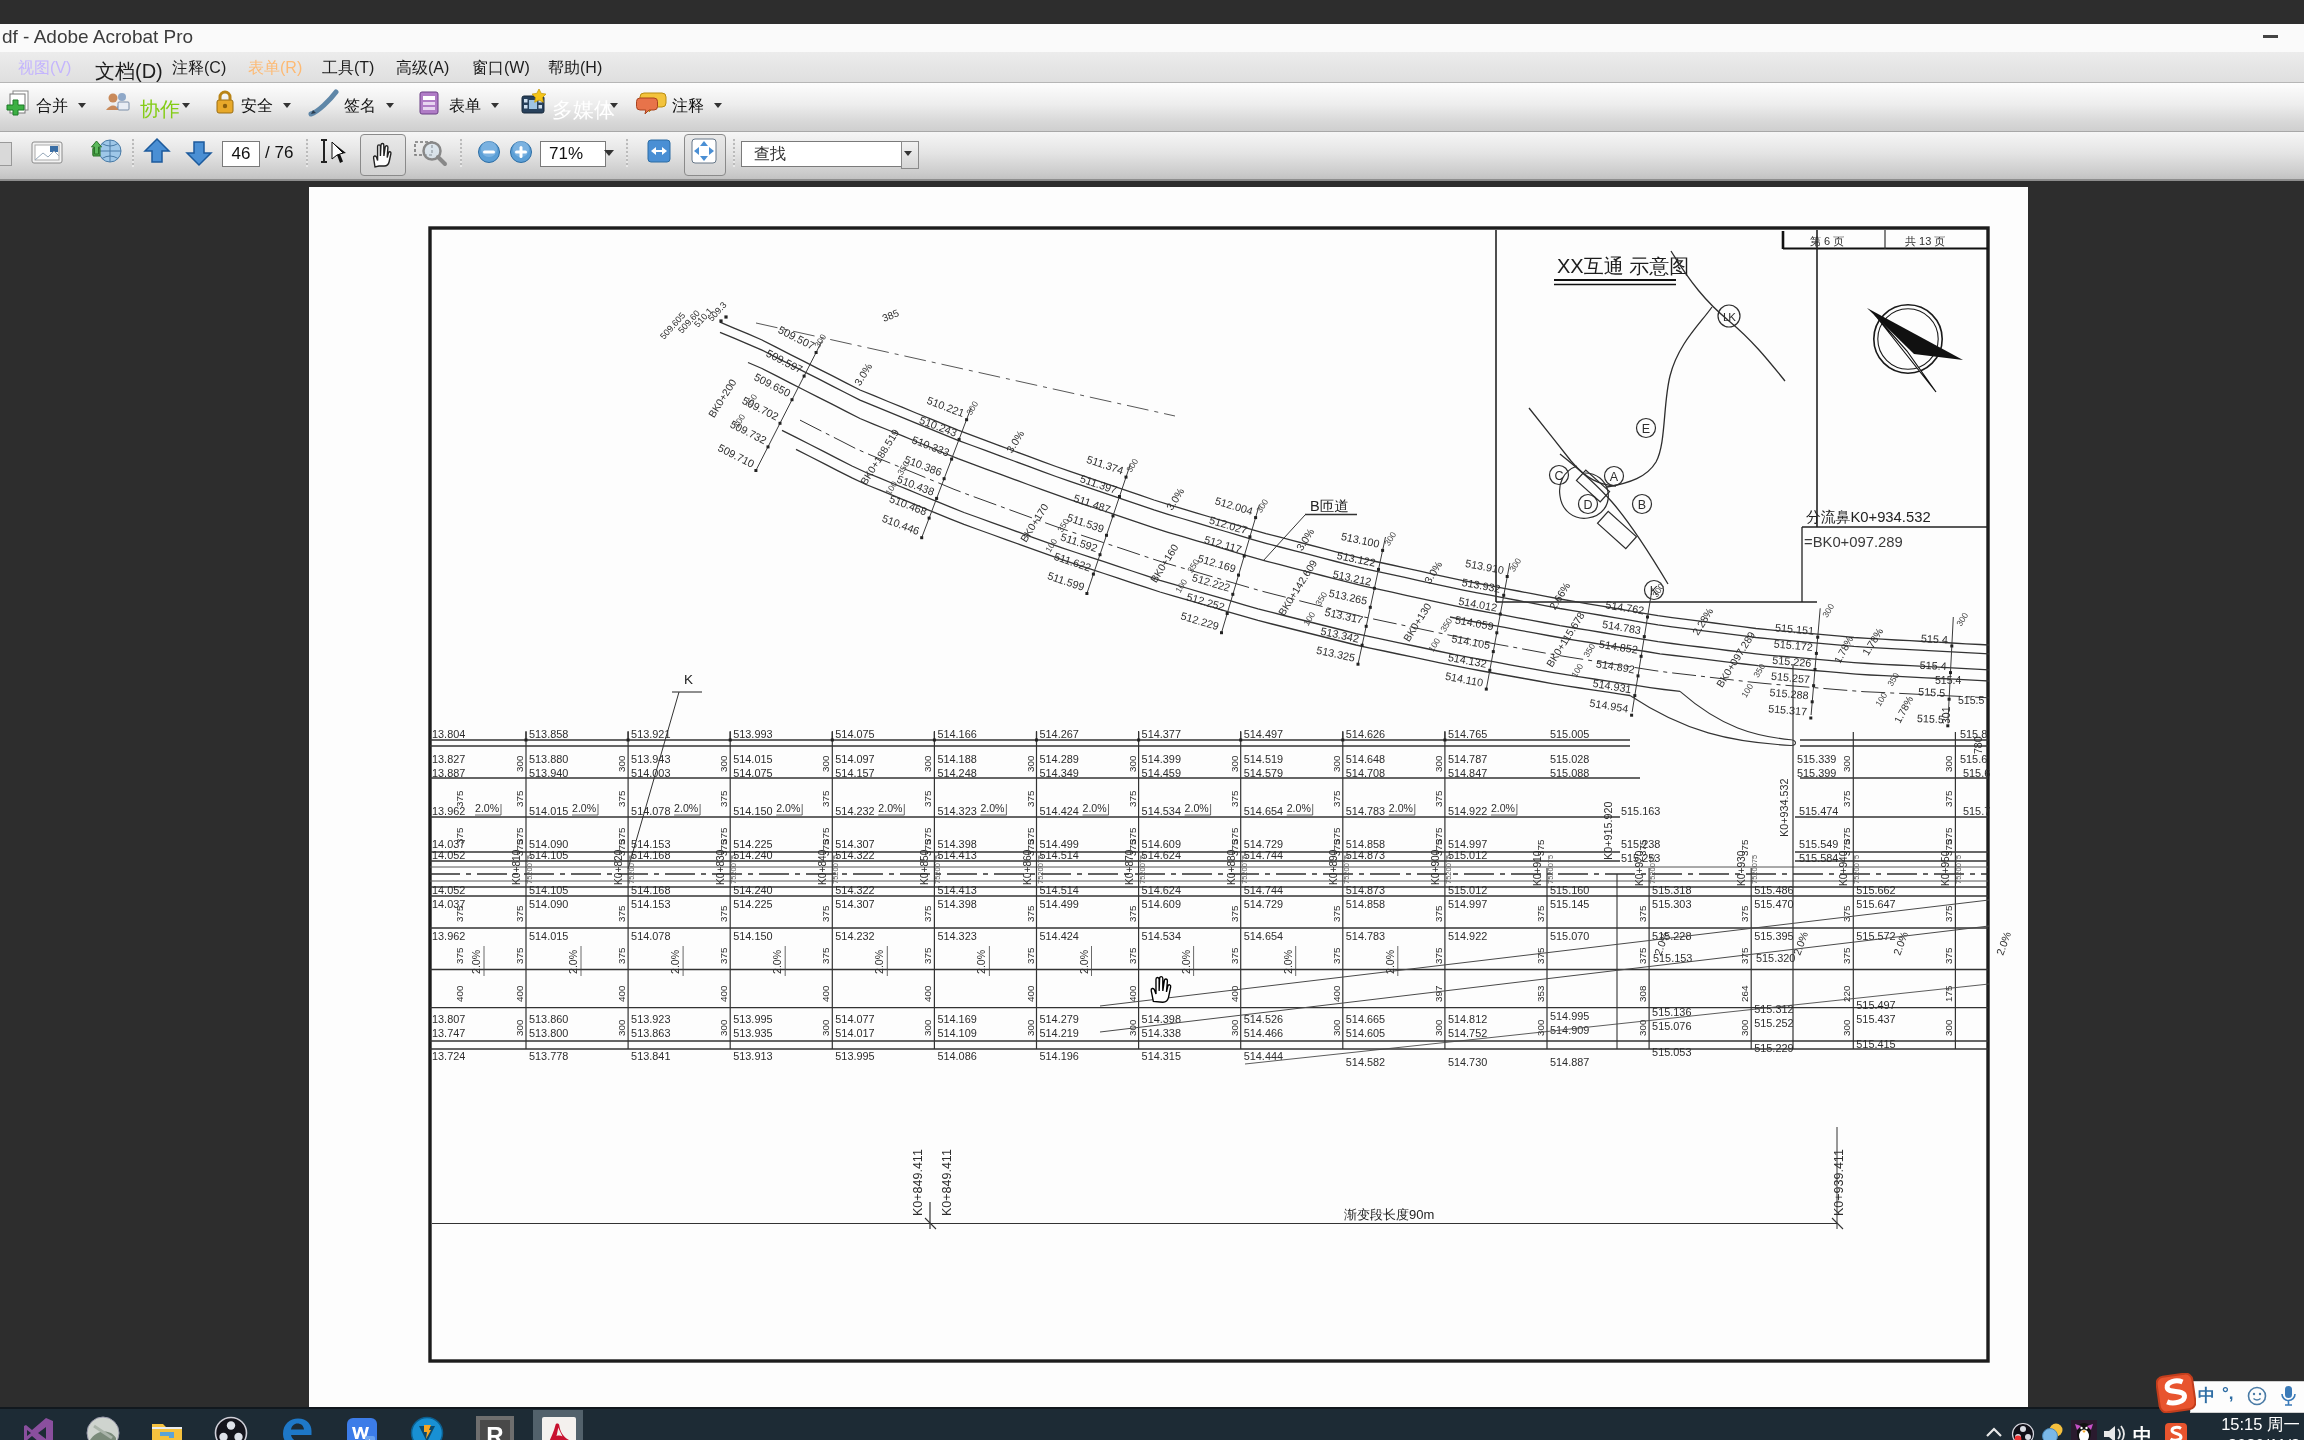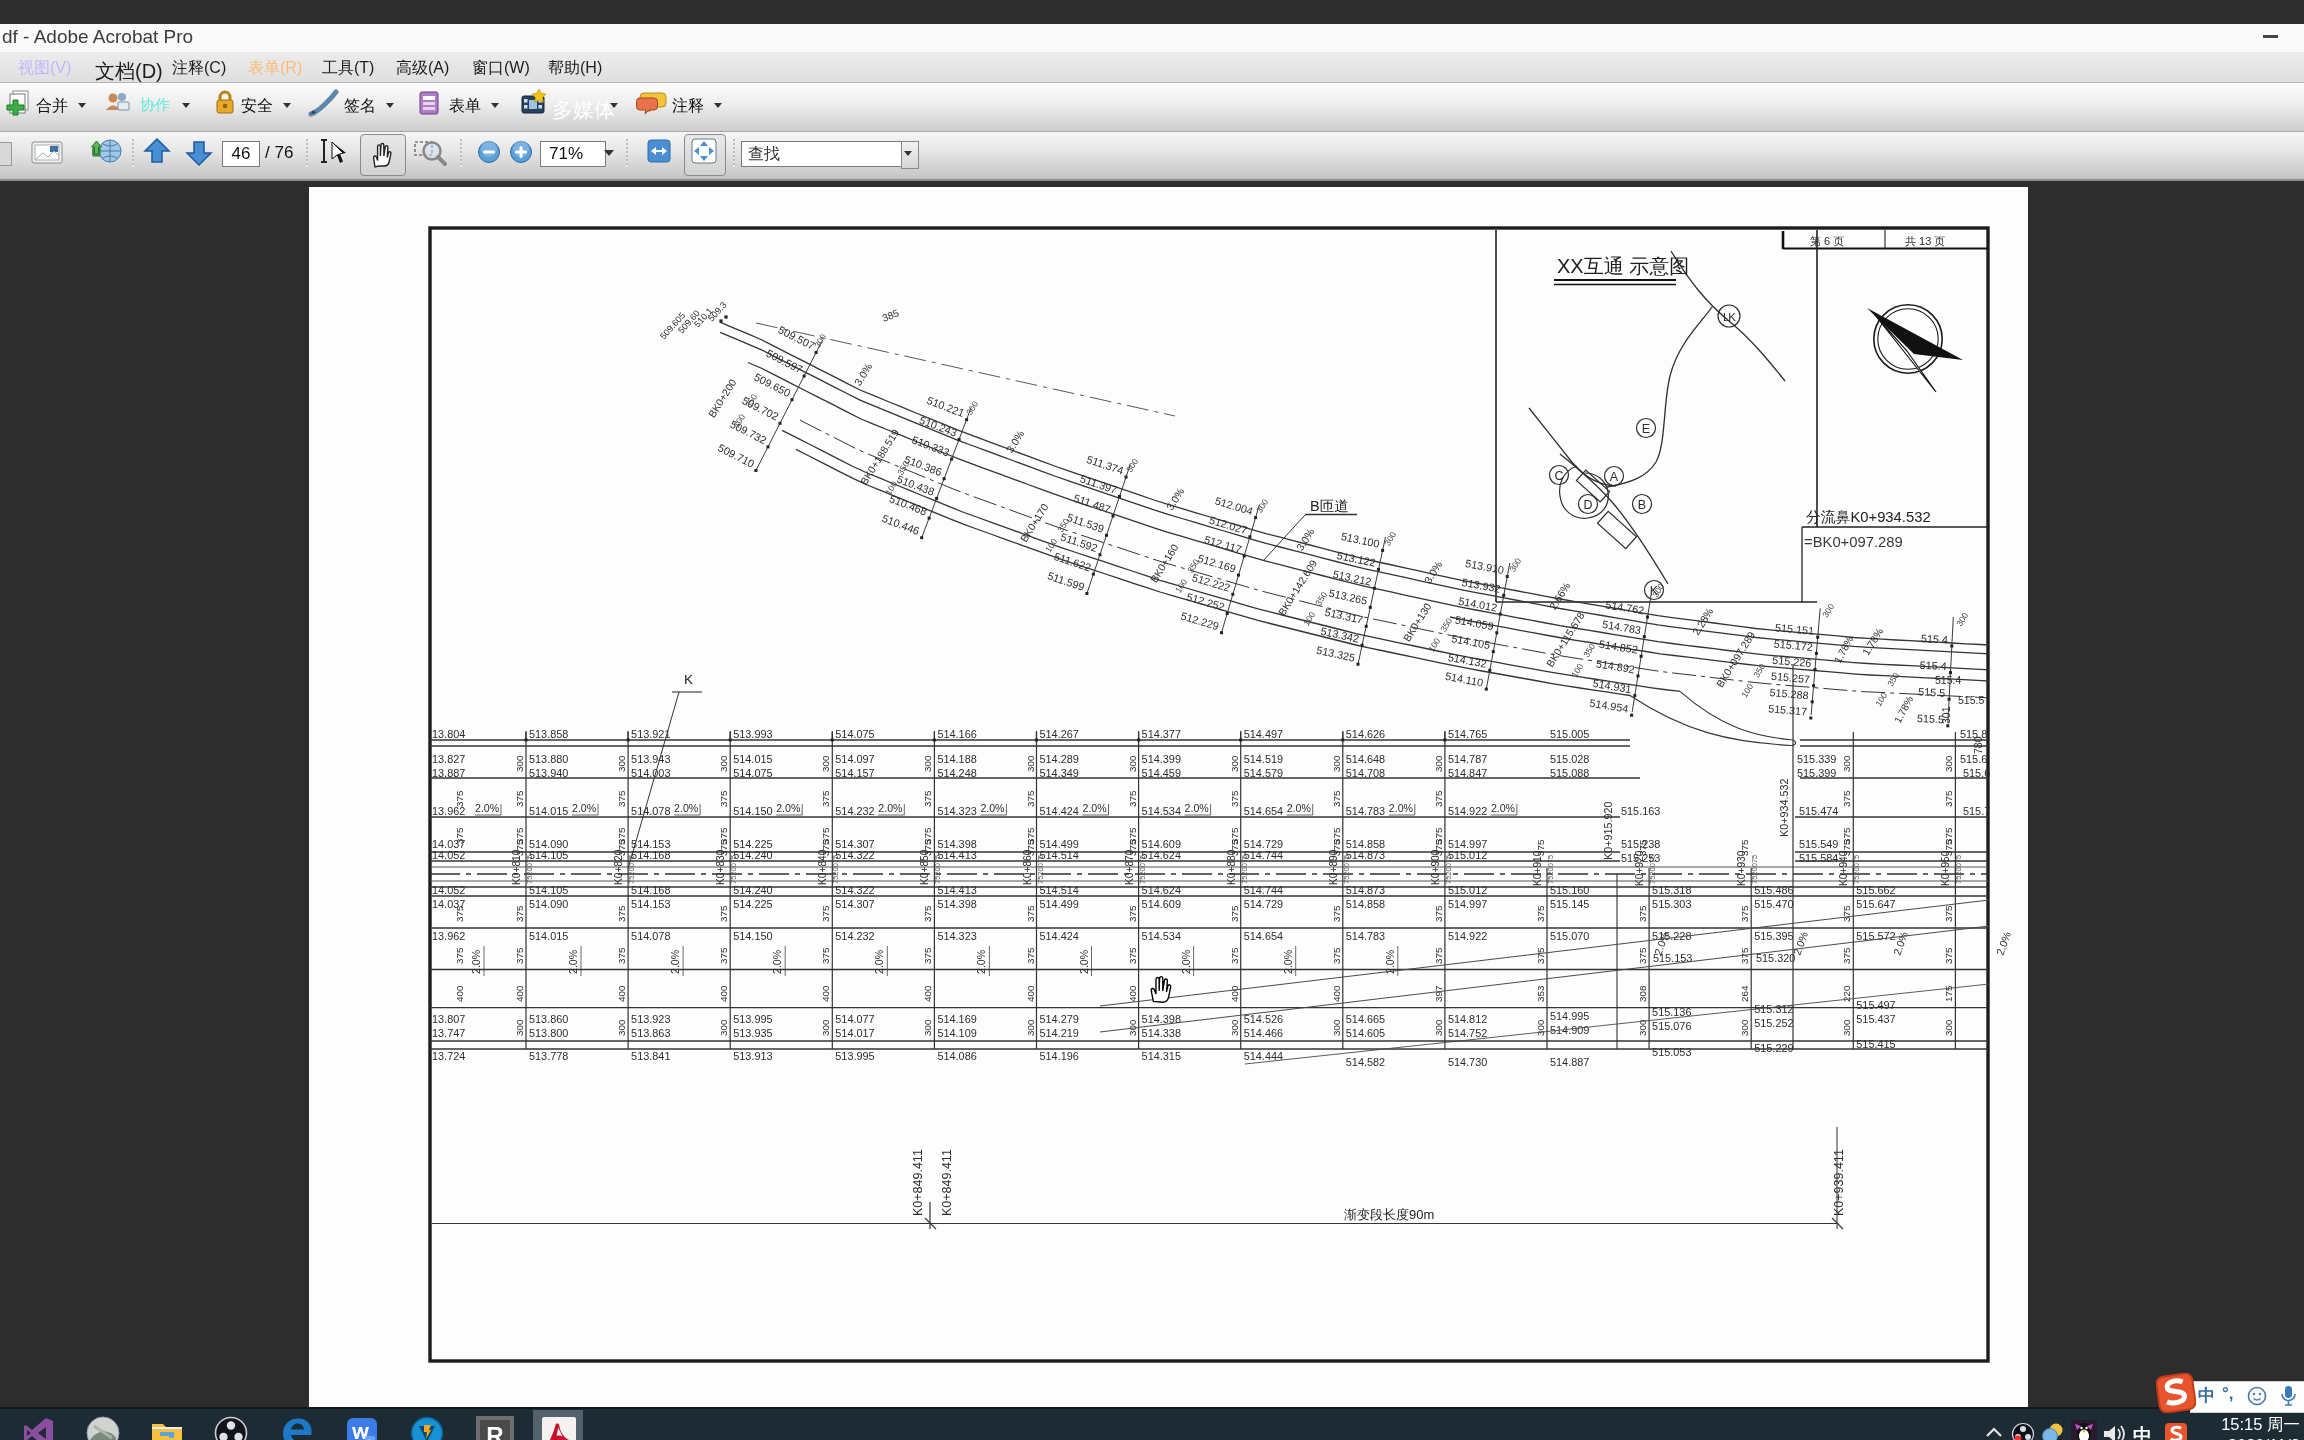--- a/index.html
+++ b/index.html
@@ -28,21 +28,21 @@
       </svg></div>
 <div style="position:absolute;left:36px;top:72px;font-size:16px;color:#111">合并</div>
 <div style="position:absolute;left:78px;top:79px;width:0;height:0;border-left:4.5px solid transparent;border-right:4.5px solid transparent;border-top:5px solid #333"></div>
 <div style="position:absolute;left:102px;top:64px;width:30px;height:30px"><svg width="30" height="30">
         <circle cx="11" cy="10" r="4.5" fill="#c98a5a"></circle>
         <path d="M4,22 q7,-9 14,0 z" fill="#c98a5a"></path>
         <circle cx="20" cy="9" r="4" fill="#8fa8c8"></circle>
         <path d="M14,20 q6,-8 12,0 z" fill="#8fa8c8"></path>
         <rect x="16" y="14" width="11" height="8" rx="1" fill="#e8edf4" stroke="#7b8ea8"></rect>
       </svg></div>
-<div style="position:absolute;left:140px;top:72px;font-size:15px;color:#5eead4">协作</div>
+<div style="position:absolute;left:140px;top:72px;font-size:20px;color:#84cc16">协作</div>
 <div style="position:absolute;left:182px;top:79px;width:0;height:0;border-left:4.5px solid transparent;border-right:4.5px solid transparent;border-top:5px solid #333"></div>
 <div style="position:absolute;left:210px;top:64px;width:30px;height:30px"><svg width="30" height="30">
         <rect x="7" y="12" width="16" height="13" rx="2" fill="#e8a92a" stroke="#9a6d12"></rect>
         <path d="M10,12 v-3 a5,5 0 0 1 10,0 v3" fill="none" stroke="#b98416" stroke-width="3"></path>
         <circle cx="15" cy="18" r="2.2" fill="#8a5f0e"></circle>
       </svg></div>
 <div style="position:absolute;left:241px;top:72px;font-size:16px;color:#111">安全</div>
 <div style="position:absolute;left:283px;top:79px;width:0;height:0;border-left:4.5px solid transparent;border-right:4.5px solid transparent;border-top:5px solid #333"></div>
 <div style="position:absolute;left:308px;top:64px;width:30px;height:30px"><svg width="34" height="30">
         <path d="M3,26 C10,24 22,12 28,4" stroke="#5f87a8" stroke-width="5" fill="none" stroke-linecap="round"></path>
@@ -139,21 +139,21 @@
 <div style="position:absolute;left:689px;top:112px"><svg width="30" height="30">
         <rect x="3" y="3" width="24" height="24" rx="3" fill="#fff" stroke="#678"></rect>
         <g fill="#4a8fd4">
           <path d="M15,5 l4,5 h-8 z"></path>
           <path d="M15,25 l-4,-5 h8 z"></path>
           <path d="M5,15 l5,-4 v8 z"></path>
           <path d="M25,15 l-5,4 v-8 z"></path>
         </g>
       </svg></div>
 <div style="position:absolute;left:733px;top:115px;width:2px;height:28px;background:repeating-linear-gradient(#bbb 0 2px,#e8e8e8 2px 4px)"></div>
-<div style="position:absolute;left:741px;top:117px;width:158px;height:24px;background:#fff;border:1px solid #7a7a7a;font-size:16px;color:#333;line-height:24px;padding-left:6px">查找</div>
+<div style="position:absolute;left:741px;top:117px;width:158px;height:24px;background:#fff;border:1px solid #7a7a7a;font-size:16px;color:#333;line-height:24px;padding-left:12px">查找</div>
 <div style="position:absolute;left:901px;top:117px;width:16px;height:26px;background:linear-gradient(#f2f2f2,#d5d5d5);border:1px solid #8a8a8a"></div>
 <div style="position:absolute;left:904px;top:127px;width:0;height:0;border-left:4.5px solid transparent;border-right:4.5px solid transparent;border-top:5.5px solid #333"></div>
 
 <svg width="2304" height="1226" viewBox="0 157 2304 1226" style="position:absolute;left:0;top:157px" font-family="Liberation Sans, sans-serif">
 <rect x="0" y="157" width="2304" height="1226" fill="#2d2d2d"></rect>
 
 <rect x="309" y="163" width="1719" height="1220" fill="#fdfdfd"></rect>
 
 <rect x="430" y="204" width="1558" height="1133" fill="none" stroke="#1c1c1c" stroke-width="3.4"></rect>
 

